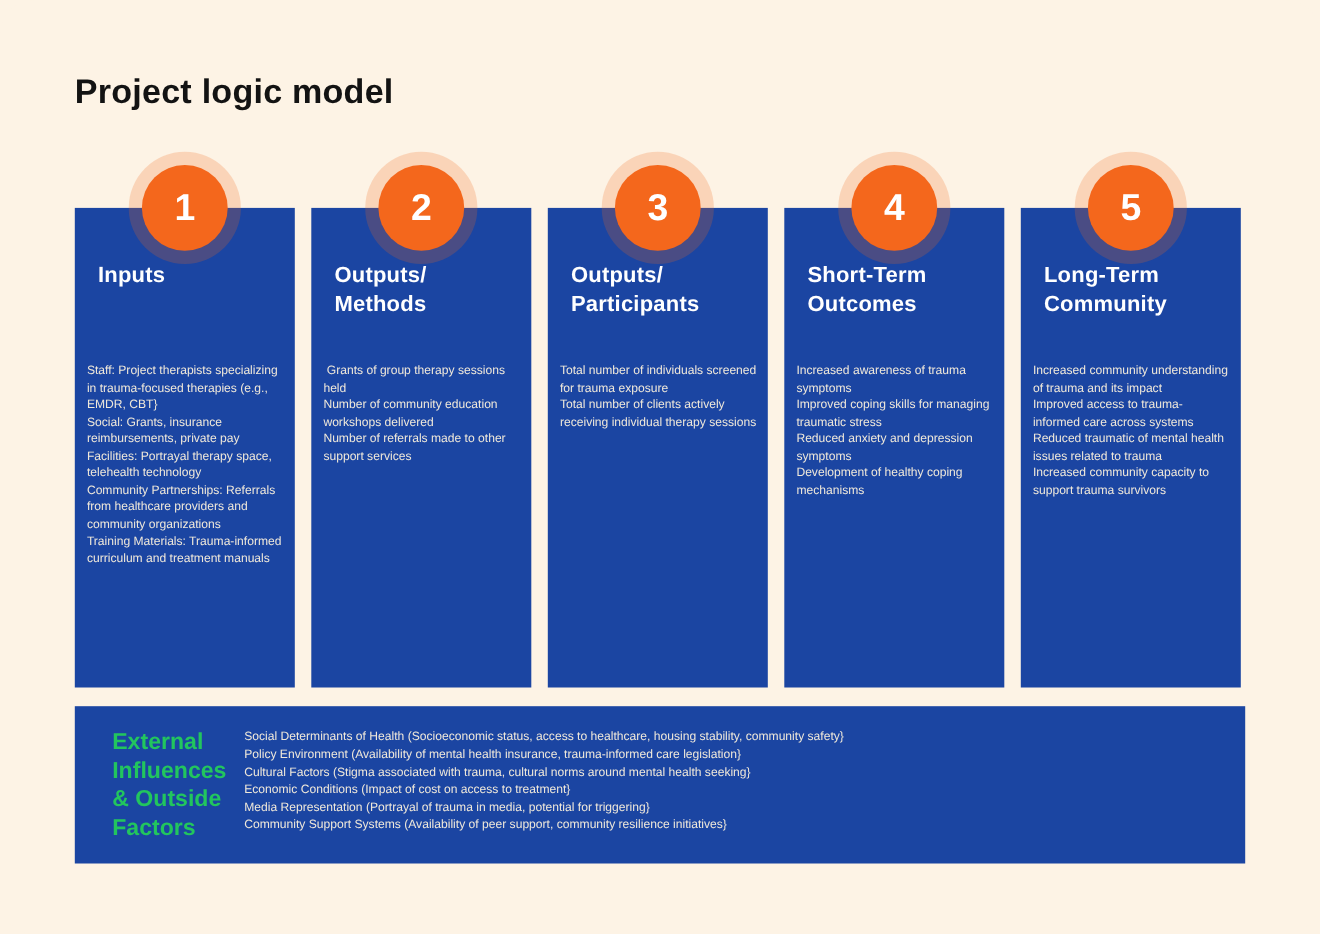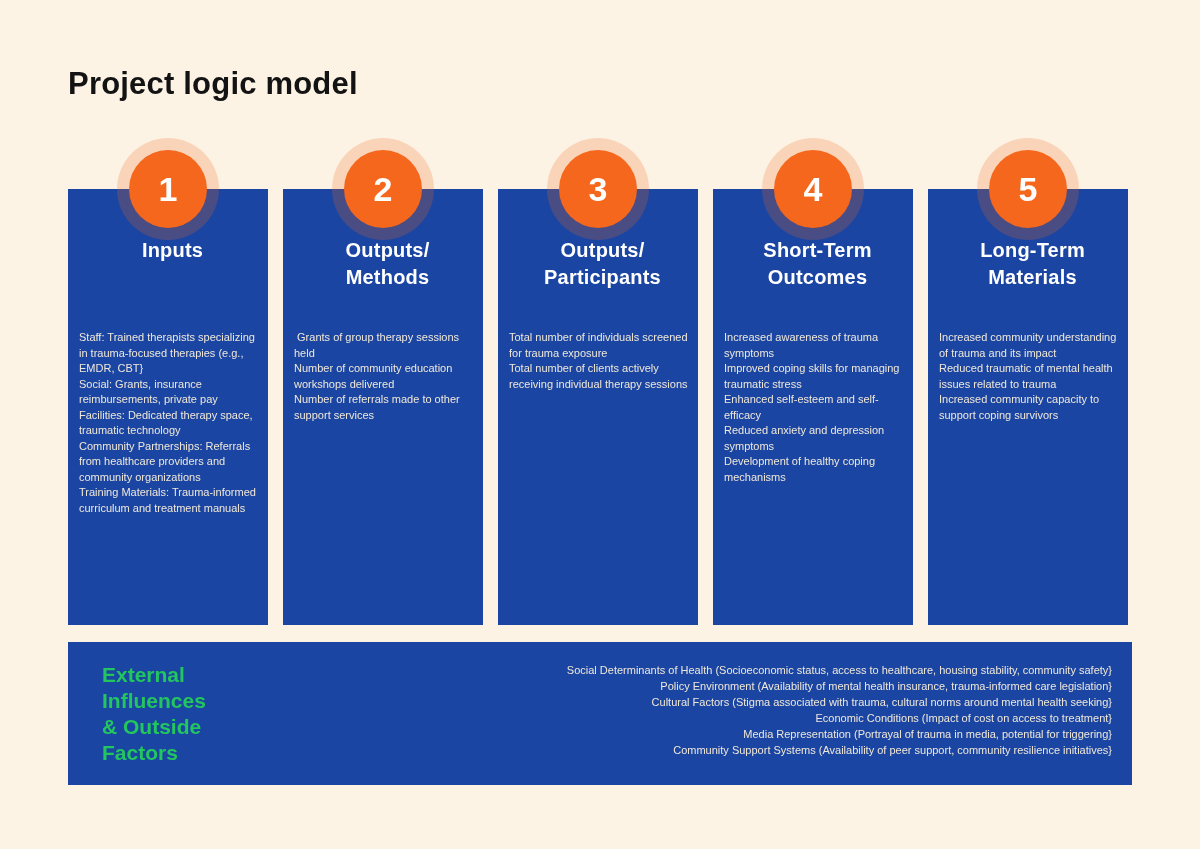--- a/index.html
+++ b/index.html
@@ -74,21 +74,20 @@
     top: 48px;
     left: 21px;
     right: 12px;
     margin: 0;
     color: #ffffff;
     font-size: 20px;
     font-weight: bold;
     line-height: 27px;
     white-space: pre-line;
     letter-spacing: 0.2px;
-    text-align: center;
   }
   .card-body {
     position: absolute;
     top: 141px;
     left: 11px;
     right: 10px;
     color: #efe8da;
     font-size: 11px;
     line-height: 15.5px;
   }
@@ -118,44 +117,43 @@
     position: absolute;
     left: 154px;
     top: 21px;
     right: 20px;
     color: #efe8da;
     font-size: 11px;
     line-height: 15.9px;
   }
   .factor-item {
     white-space: pre-wrap;
-    text-align: right;
   }
 </style>
 </head>
 <body>
 
 <div class="canvas">
 
   <h1 class="page-title">Project logic model</h1>
 
   <div class="columns">
 
     <section class="card">
       <div class="badge-wrap">
         <div class="halo"></div>
         <div class="badge">
           <span>1</span>
         </div>
       </div>
       <h2 class="card-title">Inputs</h2>
       <div class="card-body">
-        <div class="card-item">Staff: Trained therapists specializing in trauma-focused therapies (e.g., EMDR, CBT}</div>
+        <div class="card-item">Staff: Project therapists specializing in trauma-focused therapies (e.g., EMDR, CBT}</div>
         <div class="card-item">Social: Grants, insurance reimbursements, private pay</div>
-        <div class="card-item">Facilities: Dedicated therapy space, traumatic technology</div>
+        <div class="card-item">Facilities: Portrayal therapy space, telehealth technology</div>
         <div class="card-item">Community Partnerships: Referrals from healthcare providers and community organizations</div>
         <div class="card-item">Training Materials: Trauma-informed curriculum and treatment manuals</div>
       </div>
     </section>
 
     <section class="card">
       <div class="badge-wrap">
         <div class="halo"></div>
         <div class="badge">
           <span>2</span>
@@ -190,39 +188,39 @@
         <div class="halo"></div>
         <div class="badge">
           <span>4</span>
         </div>
       </div>
       <h2 class="card-title">Short-Term
 Outcomes</h2>
       <div class="card-body">
         <div class="card-item">Increased awareness of trauma symptoms</div>
         <div class="card-item">Improved coping skills for managing traumatic stress</div>
-        <div class="card-item">Enhanced self-esteem and self-efficacy</div>
         <div class="card-item">Reduced anxiety and depression symptoms</div>
         <div class="card-item">Development of healthy coping mechanisms</div>
       </div>
     </section>
 
     <section class="card">
       <div class="badge-wrap">
         <div class="halo"></div>
         <div class="badge">
           <span>5</span>
         </div>
       </div>
       <h2 class="card-title">Long-Term
-Materials</h2>
+Community</h2>
       <div class="card-body">
         <div class="card-item">Increased community understanding of trauma and its impact</div>
+        <div class="card-item">Improved access to trauma-informed care across systems</div>
         <div class="card-item">Reduced traumatic of mental health issues related to trauma</div>
-        <div class="card-item">Increased community capacity to support coping survivors</div>
+        <div class="card-item">Increased community capacity to support trauma survivors</div>
       </div>
     </section>
 
   </div>
 
   <div class="footer-bar">
     <h2 class="footer-title">External
 Influences
 &amp; Outside
 Factors</h2>

